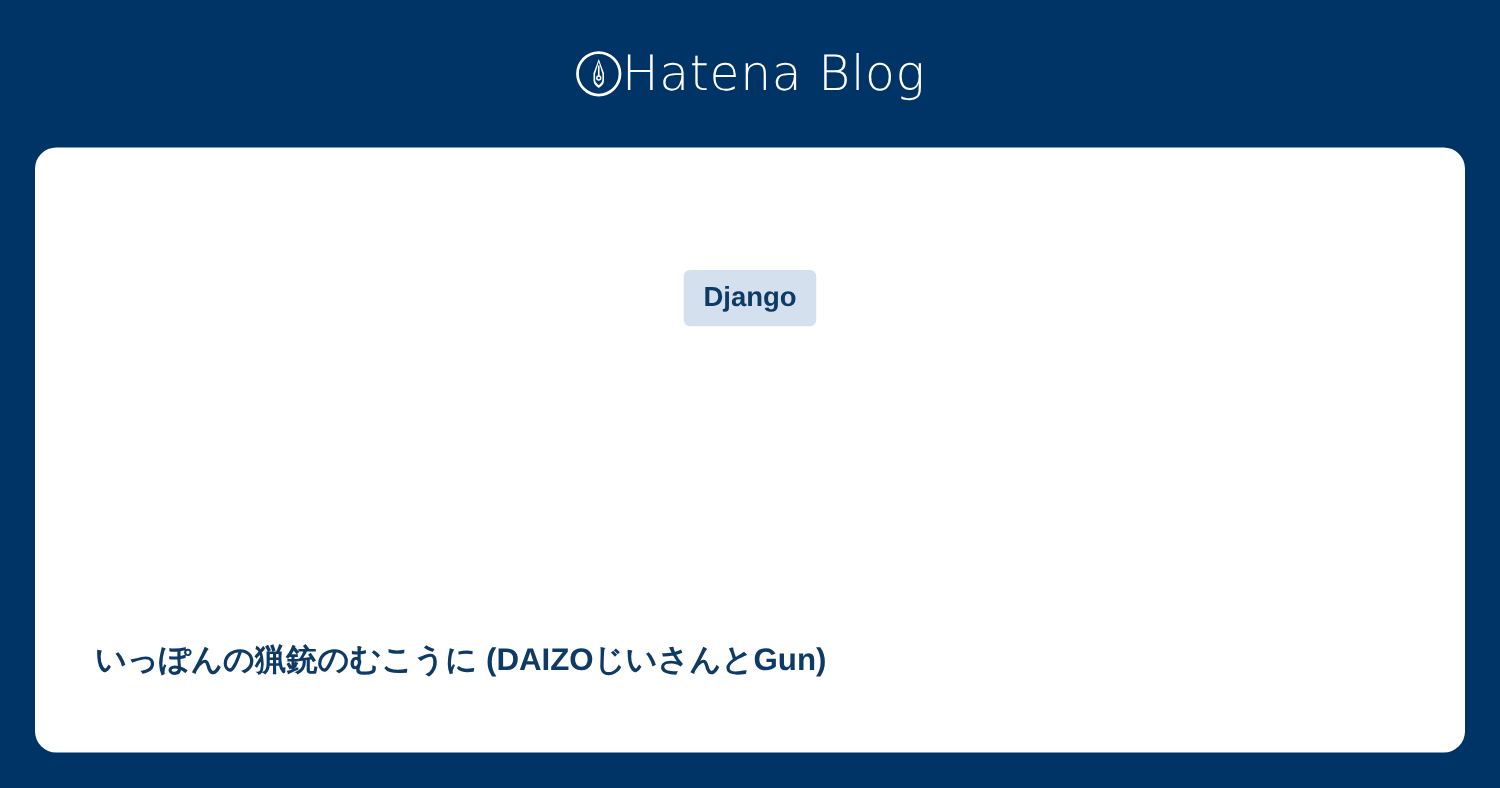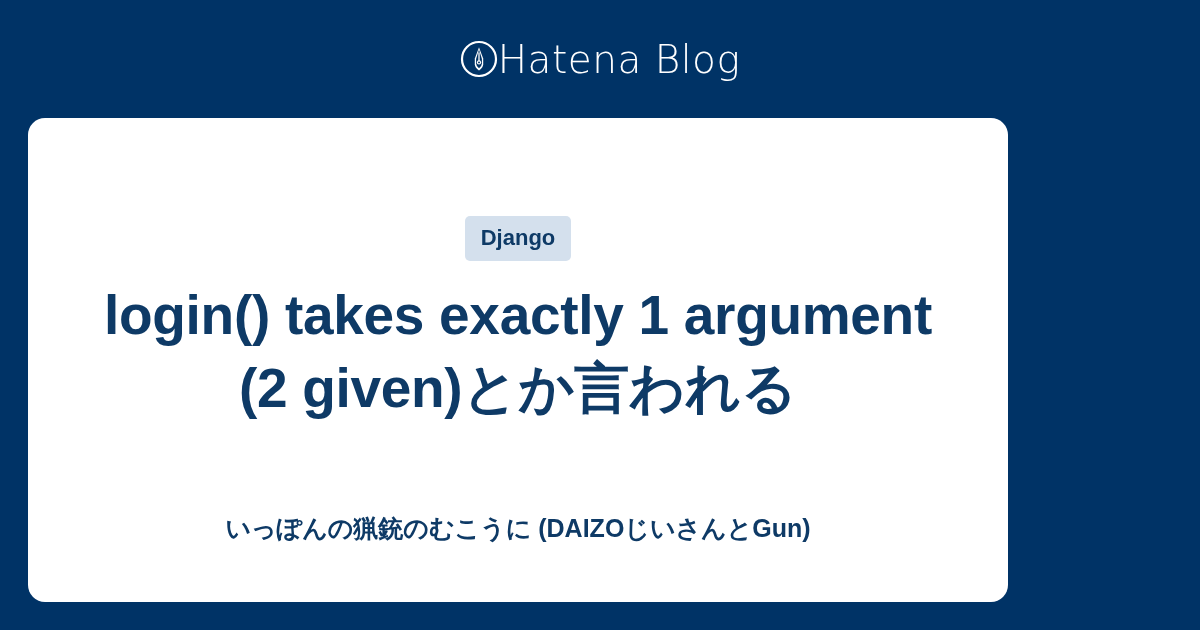--- a/index.html
+++ b/index.html
@@ -50,21 +50,21 @@
     line-height: 1;
     white-space: nowrap;
     font-family: "DejaVu Sans", "Liberation Sans", sans-serif;
   }
 
   
   .panel {
     position: absolute;
     left: 28px;
     top: 118px;
-    width: 980px;
+    width: 1144px;
     height: 484px;
     background: #ffffff;
     border-radius: 17px;
     box-sizing: border-box;
     display: flex;
     flex-direction: column;
     align-items: center;
     justify-content: flex-start;
     overflow: hidden;
   }
@@ -104,22 +104,21 @@
     word-break: break-word;
   }
 
   
   .blog-name {
     position: absolute;
     left: 0;
     bottom: 58px;
     width: 100%;
     box-sizing: border-box;
-    padding: 0 69px;
-    text-align: center;
+    padding: 0 48px;
     color: #0e3a66;
     font-size: 25px;
     font-weight: bold;
     line-height: 1.3;
     letter-spacing: 0px;
   }
 </style>
 </head>
 <body>
 
@@ -138,19 +137,18 @@
     </span>
     <span class="brand-name">Hatena Blog</span>
   </div>
 
   <div class="panel">
 
     <div class="tag-row">
       <span class="tag">Django</span>
     </div>
 
-    <h1 class="entry-title">login() takes exactly 1 argument (2 given)とか言われる</h1>
 
     <div class="blog-name">いっぽんの猟銃のむこうに (DAIZOじいさんとGun)</div>
 
   </div>
 
 </div>
 
 </body></html>

